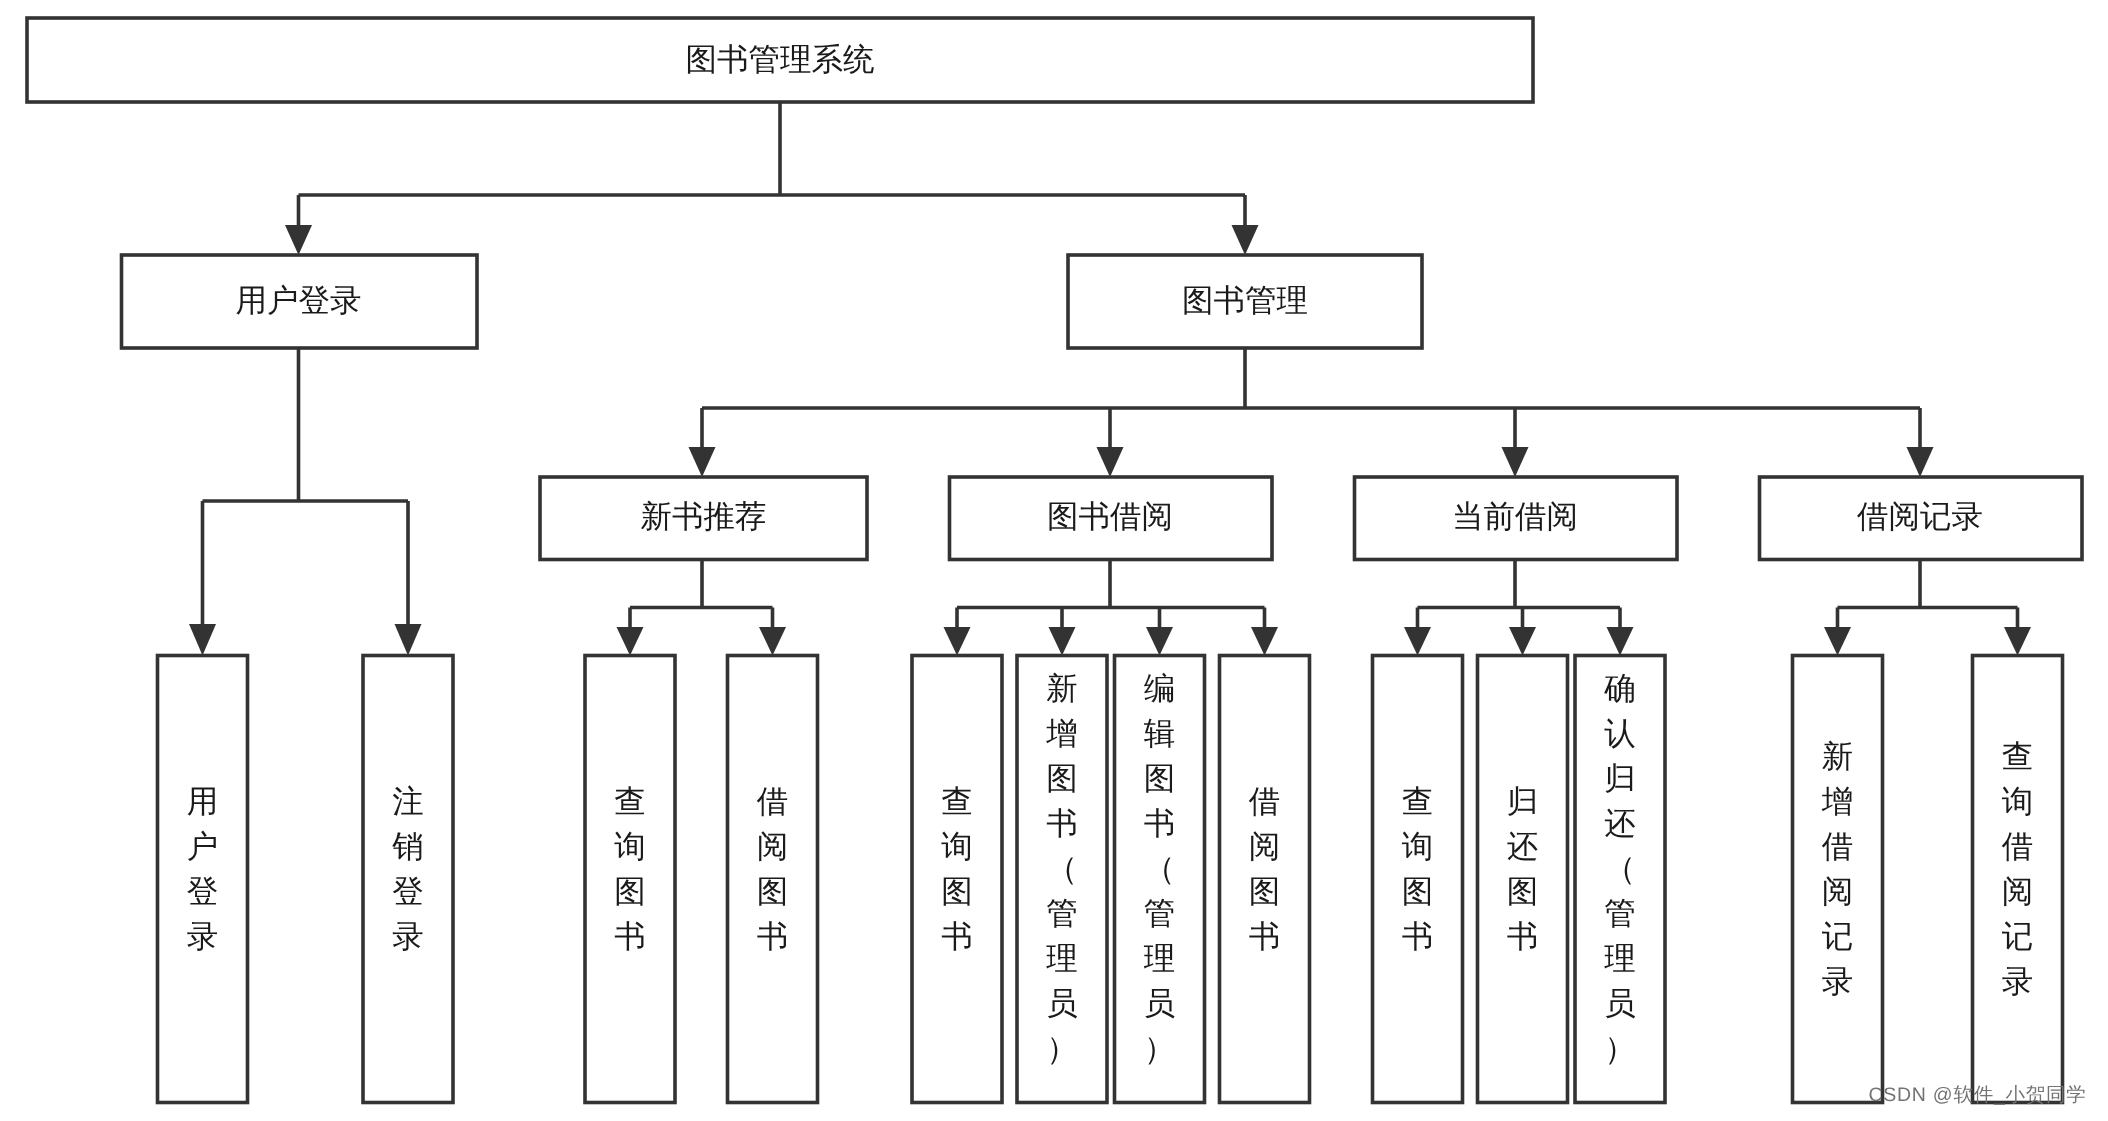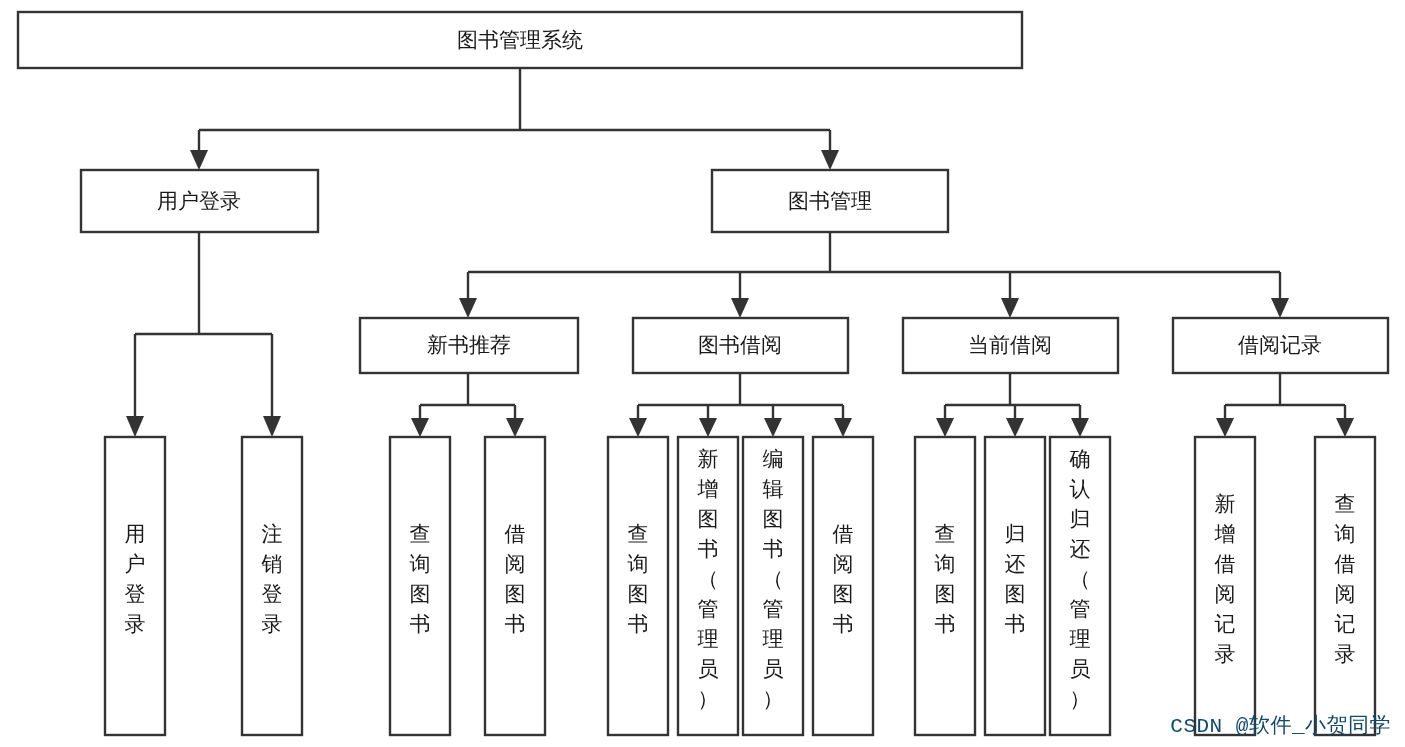--- a/index.html
+++ b/index.html
@@ -43,23 +43,23 @@
     fill: none;
   }
   .arrow-head {
     fill: #333333;
     stroke: none;
   }
   .watermark {
     position: absolute;
     right: 14px;
     bottom: 8px;
-    font-family: Liberation Mono, monospace;
-    font-size: 21px;
-    color: #0c4a6e;
+    font-family: Liberation Sans, sans-serif;
+    font-size: 13px;
+    color: #737373;
     white-space: nowrap;
     letter-spacing: 0.5px;
     pointer-events: none;
   }
 </style>
 </head>
 <body>
 
 <svg id="diagram" viewBox="0 0 1405 747" xmlns="http://www.w3.org/2000/svg">
 

